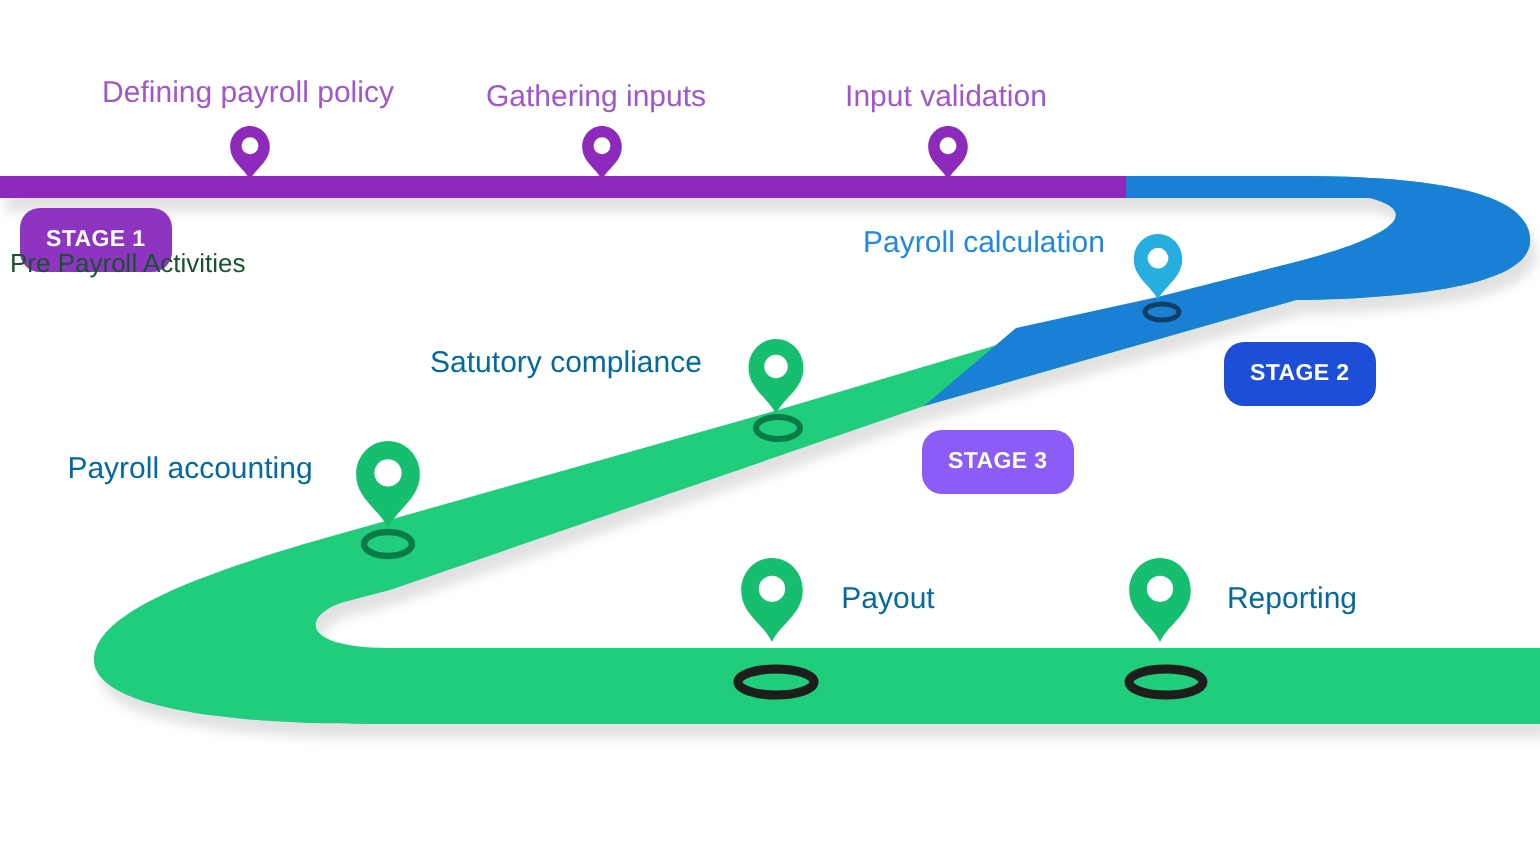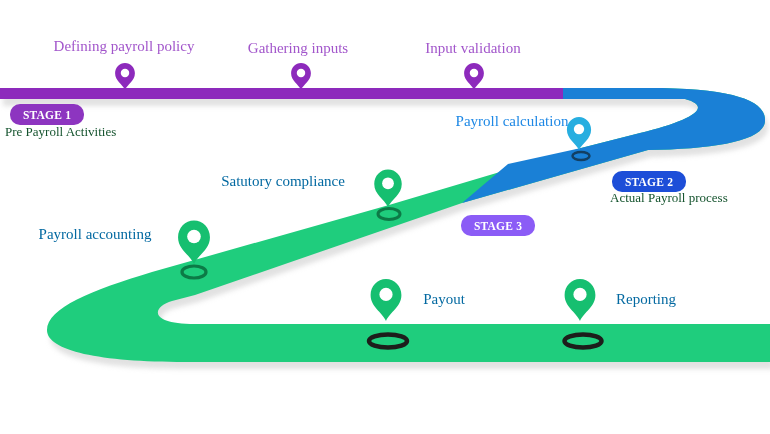--- a/index.html
+++ b/index.html
@@ -1,26 +1,26 @@
 <!DOCTYPE html>
 <html><head>
 <meta charset="utf-8">
 <style>
   html,body{margin:0;padding:0;background:#fff;}
   .canvas{
     position:relative;width:770px;height:434px;background:#ffffff;
-    overflow:hidden;font-family:Liberation Serif, serif;
+    overflow:hidden;font-family:Liberation Sans, sans-serif;
   }
   .road-svg{position:absolute;left:0;top:0;}
   .ms{position:absolute;transform:translateX(-50%);font-size:15px;white-space:nowrap;}
   .c-purple{color:#a256cb;}
   .c-blue{color:#1e88e5;}
   .c-green{color:#0369a1;}
   .pill{
-    position:absolute;height:21px;padding:0 13px;border-radius:10px;
+    position:absolute;height:32px;padding:0 13px;border-radius:10px;
     color:#fff;font-weight:bold;font-size:11.5px;letter-spacing:.2px;
     display:flex;align-items:center;justify-content:center;white-space:nowrap;
   }
   .pill-1{background:#8d35c0;}
   .pill-2{background:#1d4ed8;}
   .pill-3{background:#8b5cf6;}
   .sub{position:absolute;font-size:13px;color:#14532d;white-space:nowrap;}
 </style>
 </head>
 <body>
@@ -86,27 +86,26 @@
     </g>
     <g transform="translate(580,321) scale(1.4)">
       <path d="M0,0 C-3,-6.5 -11,-10 -11,-18.5 C-11,-24.9 -6.1,-30 0,-30 C6.1,-30 11,-24.9 11,-18.5 C11,-10 3,-6.5 0,0 Z" fill="#16bf70"></path>
       <circle cx="0" cy="-19" r="4.7" fill="#ffffff"></circle>
     </g>
   </svg>
 
   <div class="ms c-purple" style="left:124px;top:38px;">Defining payroll policy</div>
   <div class="ms c-purple" style="left:473px;top:40px;">Input validation</div>
   <div class="ms c-purple" style="left:298px;top:40px;">Gathering inputs</div>
-  <div class="ms c-blue" style="left:492px;top:113px;margin-left:20px;">Payroll calculation</div>
+  <div class="ms c-blue" style="left:492px;top:113px;">Payroll calculation</div>
   <div class="ms c-green" style="left:283px;top:173px;">Satutory compliance</div>
   <div class="ms c-green" style="left:95px;top:226px;">Payroll accounting</div>
   <div class="ms c-green" style="left:444px;top:291px;text-align:right;">Payout</div>
   <div class="ms c-green" style="left:646px;top:291px;">Reporting</div>
 
   <div class="pill pill-1" style="left:10px;top:104px;">STAGE 1</div>
   <div class="sub" style="left:5px;top:124px;">Pre Payroll Activities</div>
 
   <div class="pill pill-2" style="left:612px;top:171px;">STAGE 2</div>
-  <div class="sub" style="left:610px;top:190px;">Actual Payroll process</div>
 
   <div class="pill pill-3" style="left:461px;top:215px;">STAGE 3</div>
 
 </div>
 
 </body></html>

